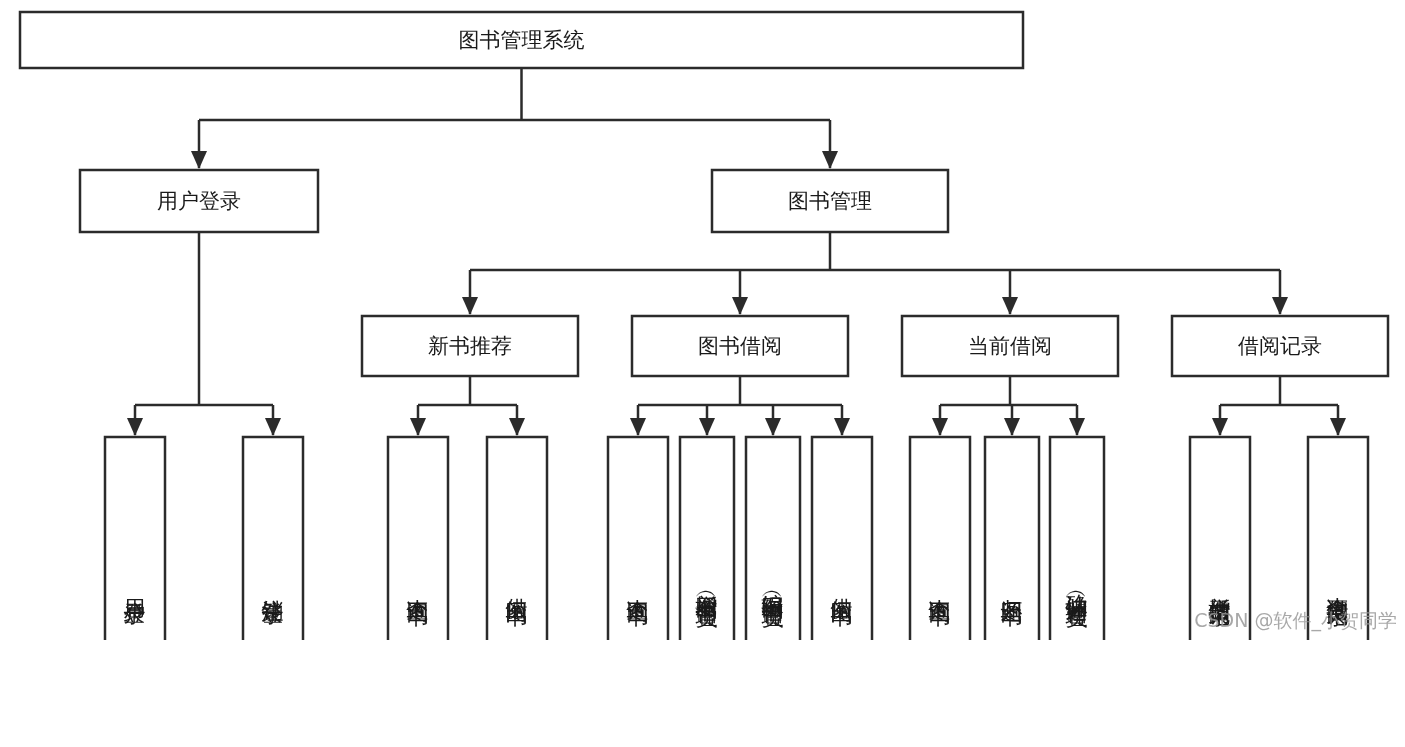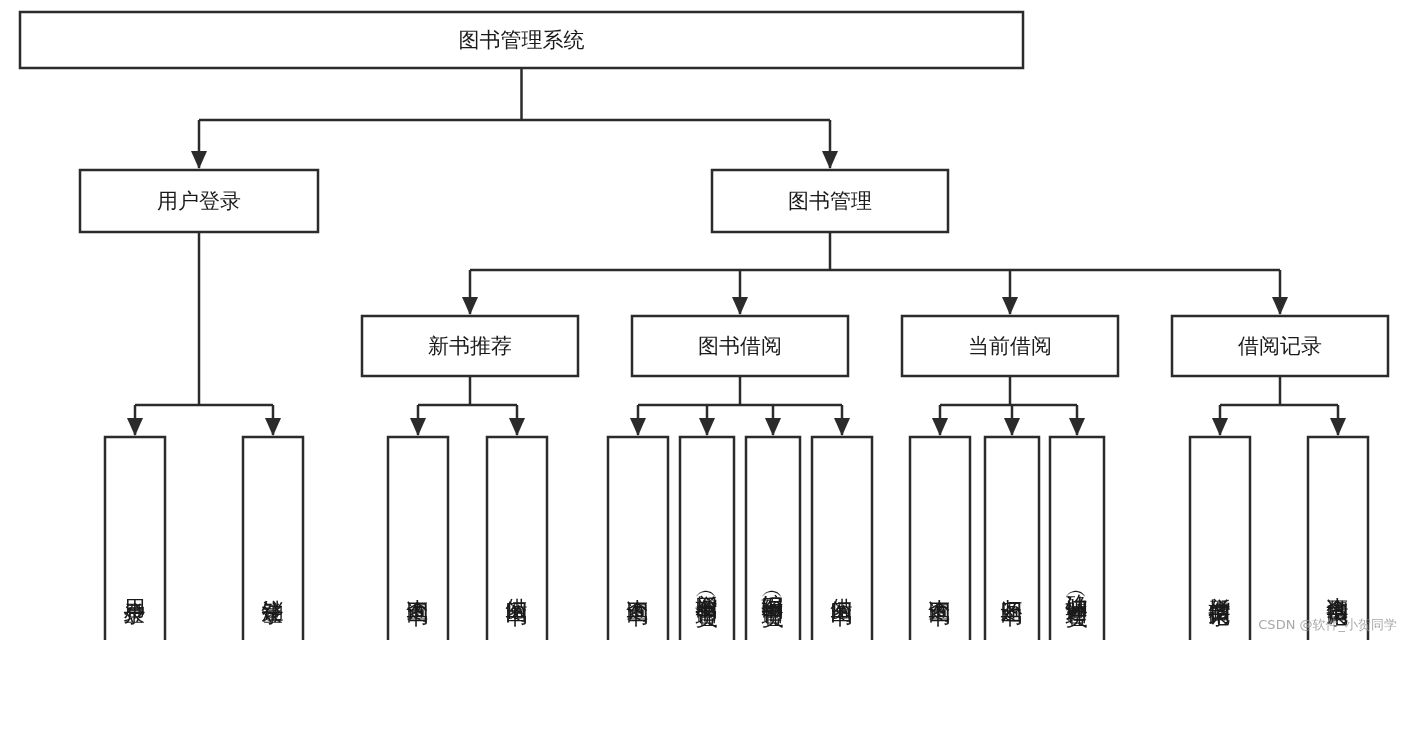--- a/index.html
+++ b/index.html
@@ -61,21 +61,21 @@
     display: flex;
     align-items: center;
     justify-content: center;
     pointer-events: none;
   }
   .watermark {
     position: absolute;
     right: 8px;
     bottom: 6px;
     font-family: "DejaVu Sans", "Liberation Sans", sans-serif;
-    font-size: 13px;
+    font-size: 19px;
     color: #9a9a9a;
     opacity: 0.85;
     white-space: nowrap;
   }
 </style>
 </head>
 <body>
 
 <div id="canvas">
 

